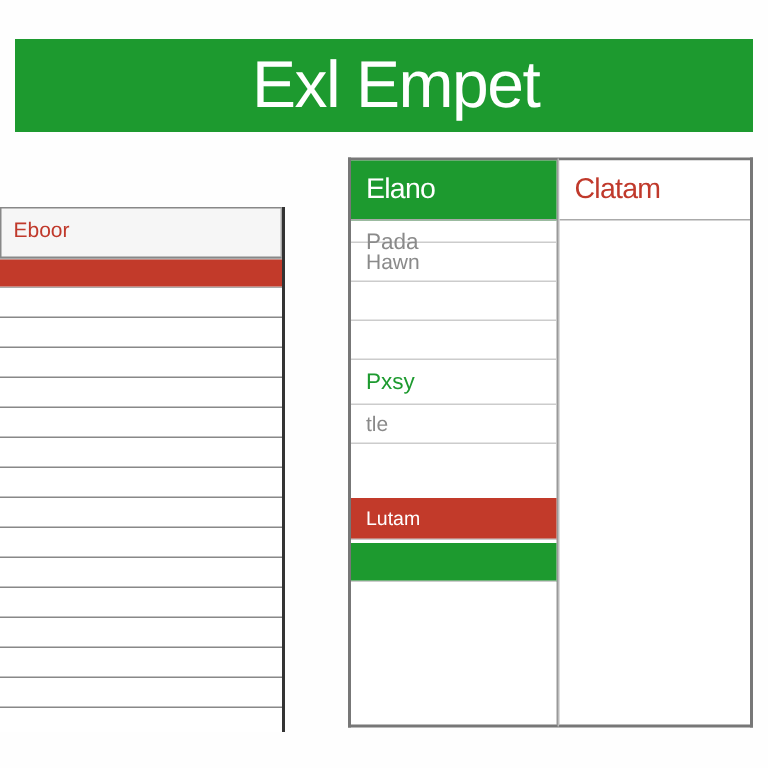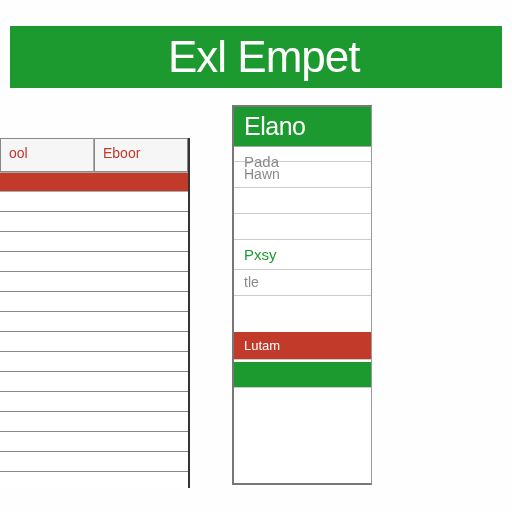--- a/index.html
+++ b/index.html
@@ -98,21 +98,21 @@
     display: flex;
     flex-direction: column;
     background: #fff;
   }
   .rh-head {
     height: 40px;
     border-bottom: 1px solid #aaa;
     display: flex;
     align-items: center;
     padding-left: 10px;
-    font-size: 25px;
+    font-size: 19px;
     letter-spacing: -0.5px;
   }
   .rh-head.green-solid { background: #1d9a2f; color: #fff; }
   .rh-head.red-text { color: #c0392b; background: #fff; }
 
   .rcell {
     height: 15px;
     border-bottom: 1px solid #ccc;
     padding: 6px 8px 0 10px;
     font-size: 15px;
@@ -130,21 +130,20 @@
 <body>
 
 <div class="canvas">
 
   <div class="header-bar">
     <span class="header-title">Exl Empet</span>
   </div>
 
   <div class="left-sheet">
     <div class="left-head-row">
-      <div class="left-head-cell">ool</div>
       <div class="left-head-cell">Eboor</div>
     </div>
     <div class="left-red-row">
         <div class="bar"></div>
       </div>
     <div class="left-body">
       <div class="left-row"></div>
       <div class="left-row"></div>
       <div class="left-row"></div>
       <div class="left-row"></div>
@@ -169,16 +168,19 @@
         <div class="rcell small">Hawn</div>
         <div class="rcell small"></div>
         <div class="rcell small"></div>
         <div class="rcell green-t">Pxsy</div>
         <div class="rcell small">tle</div>
         <div class="rcell red-fill">
           <span style="color:#fff;font-size:13px;">Lutam</span>
         </div>
         <div class="rcell green-fill"></div>
       </div>
+      <div class="col-right">
+        <div class="rh-head red-text">Clatam</div>
+      </div>
     </div>
   </div>
 
 </div>
 
 </body></html>

